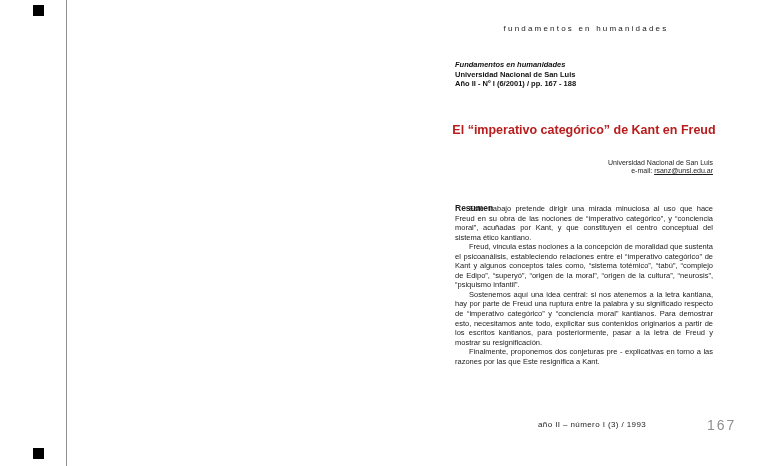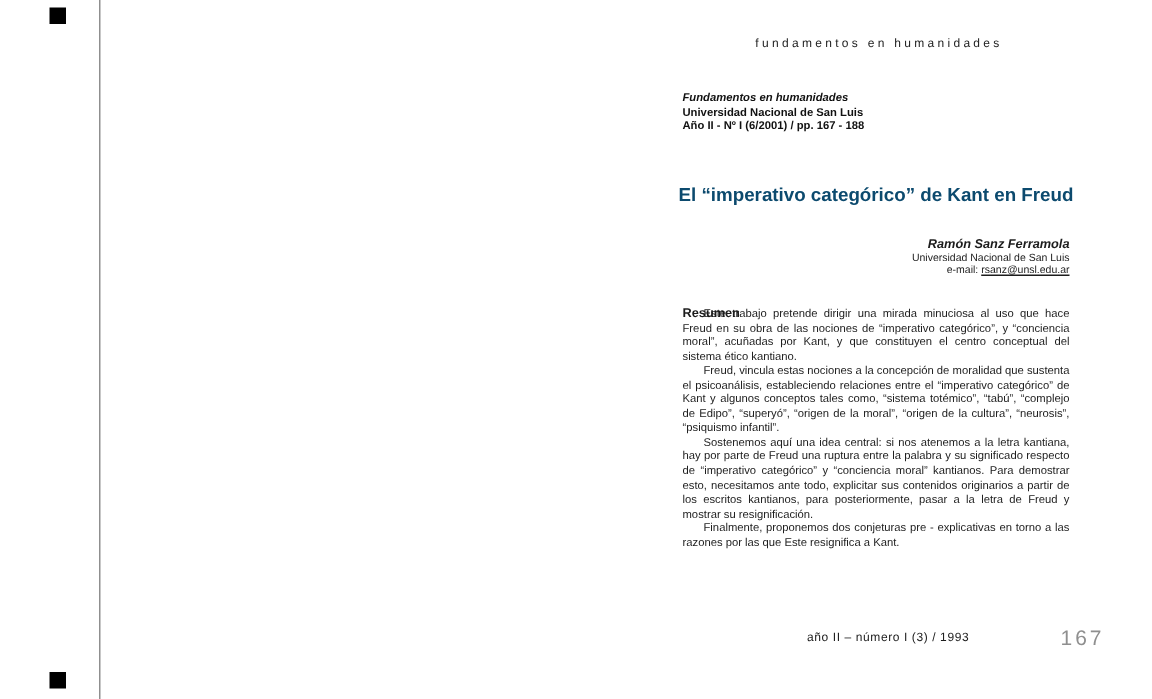--- a/index.html
+++ b/index.html
@@ -22,21 +22,21 @@
 
   .journal-info {
     position:absolute; top:60px; left:455px;
     font-size:7.5px; font-weight:bold; line-height:9.6px; color:#111;
   }
   .journal-info .it { font-style:italic; }
 
   .title {
     position:absolute; top:123px; left:450px; width:268px;
     text-align:center; font-size:12.5px; font-weight:bold;
-    white-space:nowrap; color:#0c4a6e;
+    white-space:nowrap; color:#b91c1c;
   }
 
   .author { position:absolute; top:157px; left:455px; width:258px; text-align:right; }
   .author .name { font-size:8.5px; font-weight:bold; font-style:italic; }
   .author .aff { font-size:7px; margin-top:2px; }
   .author .mail { font-size:7px; margin-top:1px; }
   .author .mail a { color:#1c1c1c; text-decoration:underline; cursor:pointer; }
 
   .abs-head { position:absolute; top:203px; left:455px; font-size:8.5px; font-weight:bold; }
 
@@ -68,21 +68,20 @@
 
   <div class="journal-info">
     <div class="it">Fundamentos en humanidades</div>
     <div>Universidad Nacional de San Luis</div>
     <div>Año II - Nº I (6/2001) / pp. 167 - 188</div>
   </div>
 
   <h1 class="title">El “imperativo categórico” de Kant en Freud</h1>
 
   <div class="author">
-    <div class="name">Ramón Sanz Ferramola</div>
     <div class="aff">Universidad Nacional de San Luis</div>
     <div class="mail"><span>e-mail: </span><a>rsanz@unsl.edu.ar</a></div>
   </div>
 
   <div class="abs-head">Resumen</div>
 
   <div class="abstract">
     <p>Este trabajo pretende dirigir una mirada minuciosa al uso que hace Freud en su obra de las nociones de “imperativo categórico”, y “conciencia moral”, acuñadas por Kant, y que constituyen  el centro conceptual del sistema ético kantiano.</p>
     <p>Freud, vincula estas nociones a la concepción de moralidad que sustenta el psicoanálisis,  estableciendo relaciones entre el  “imperativo categórico” de Kant y algunos conceptos tales como, “sistema totémico”, “tabú”, “complejo de Edipo”, “superyó”, “origen de la moral”, “origen de la cultura”, “neurosis”, “psiquismo infantil”.</p>
     <p>Sostenemos aquí una idea central: si nos atenemos a la letra kantiana, hay por parte de Freud una ruptura  entre la palabra y su significado respecto de “imperativo categórico” y “conciencia moral” kantianos. Para demostrar esto, necesitamos ante todo, explicitar sus contenidos originarios a partir de los escritos kantianos, para posteriormente, pasar a la letra de Freud  y mostrar su resignificación.</p>

